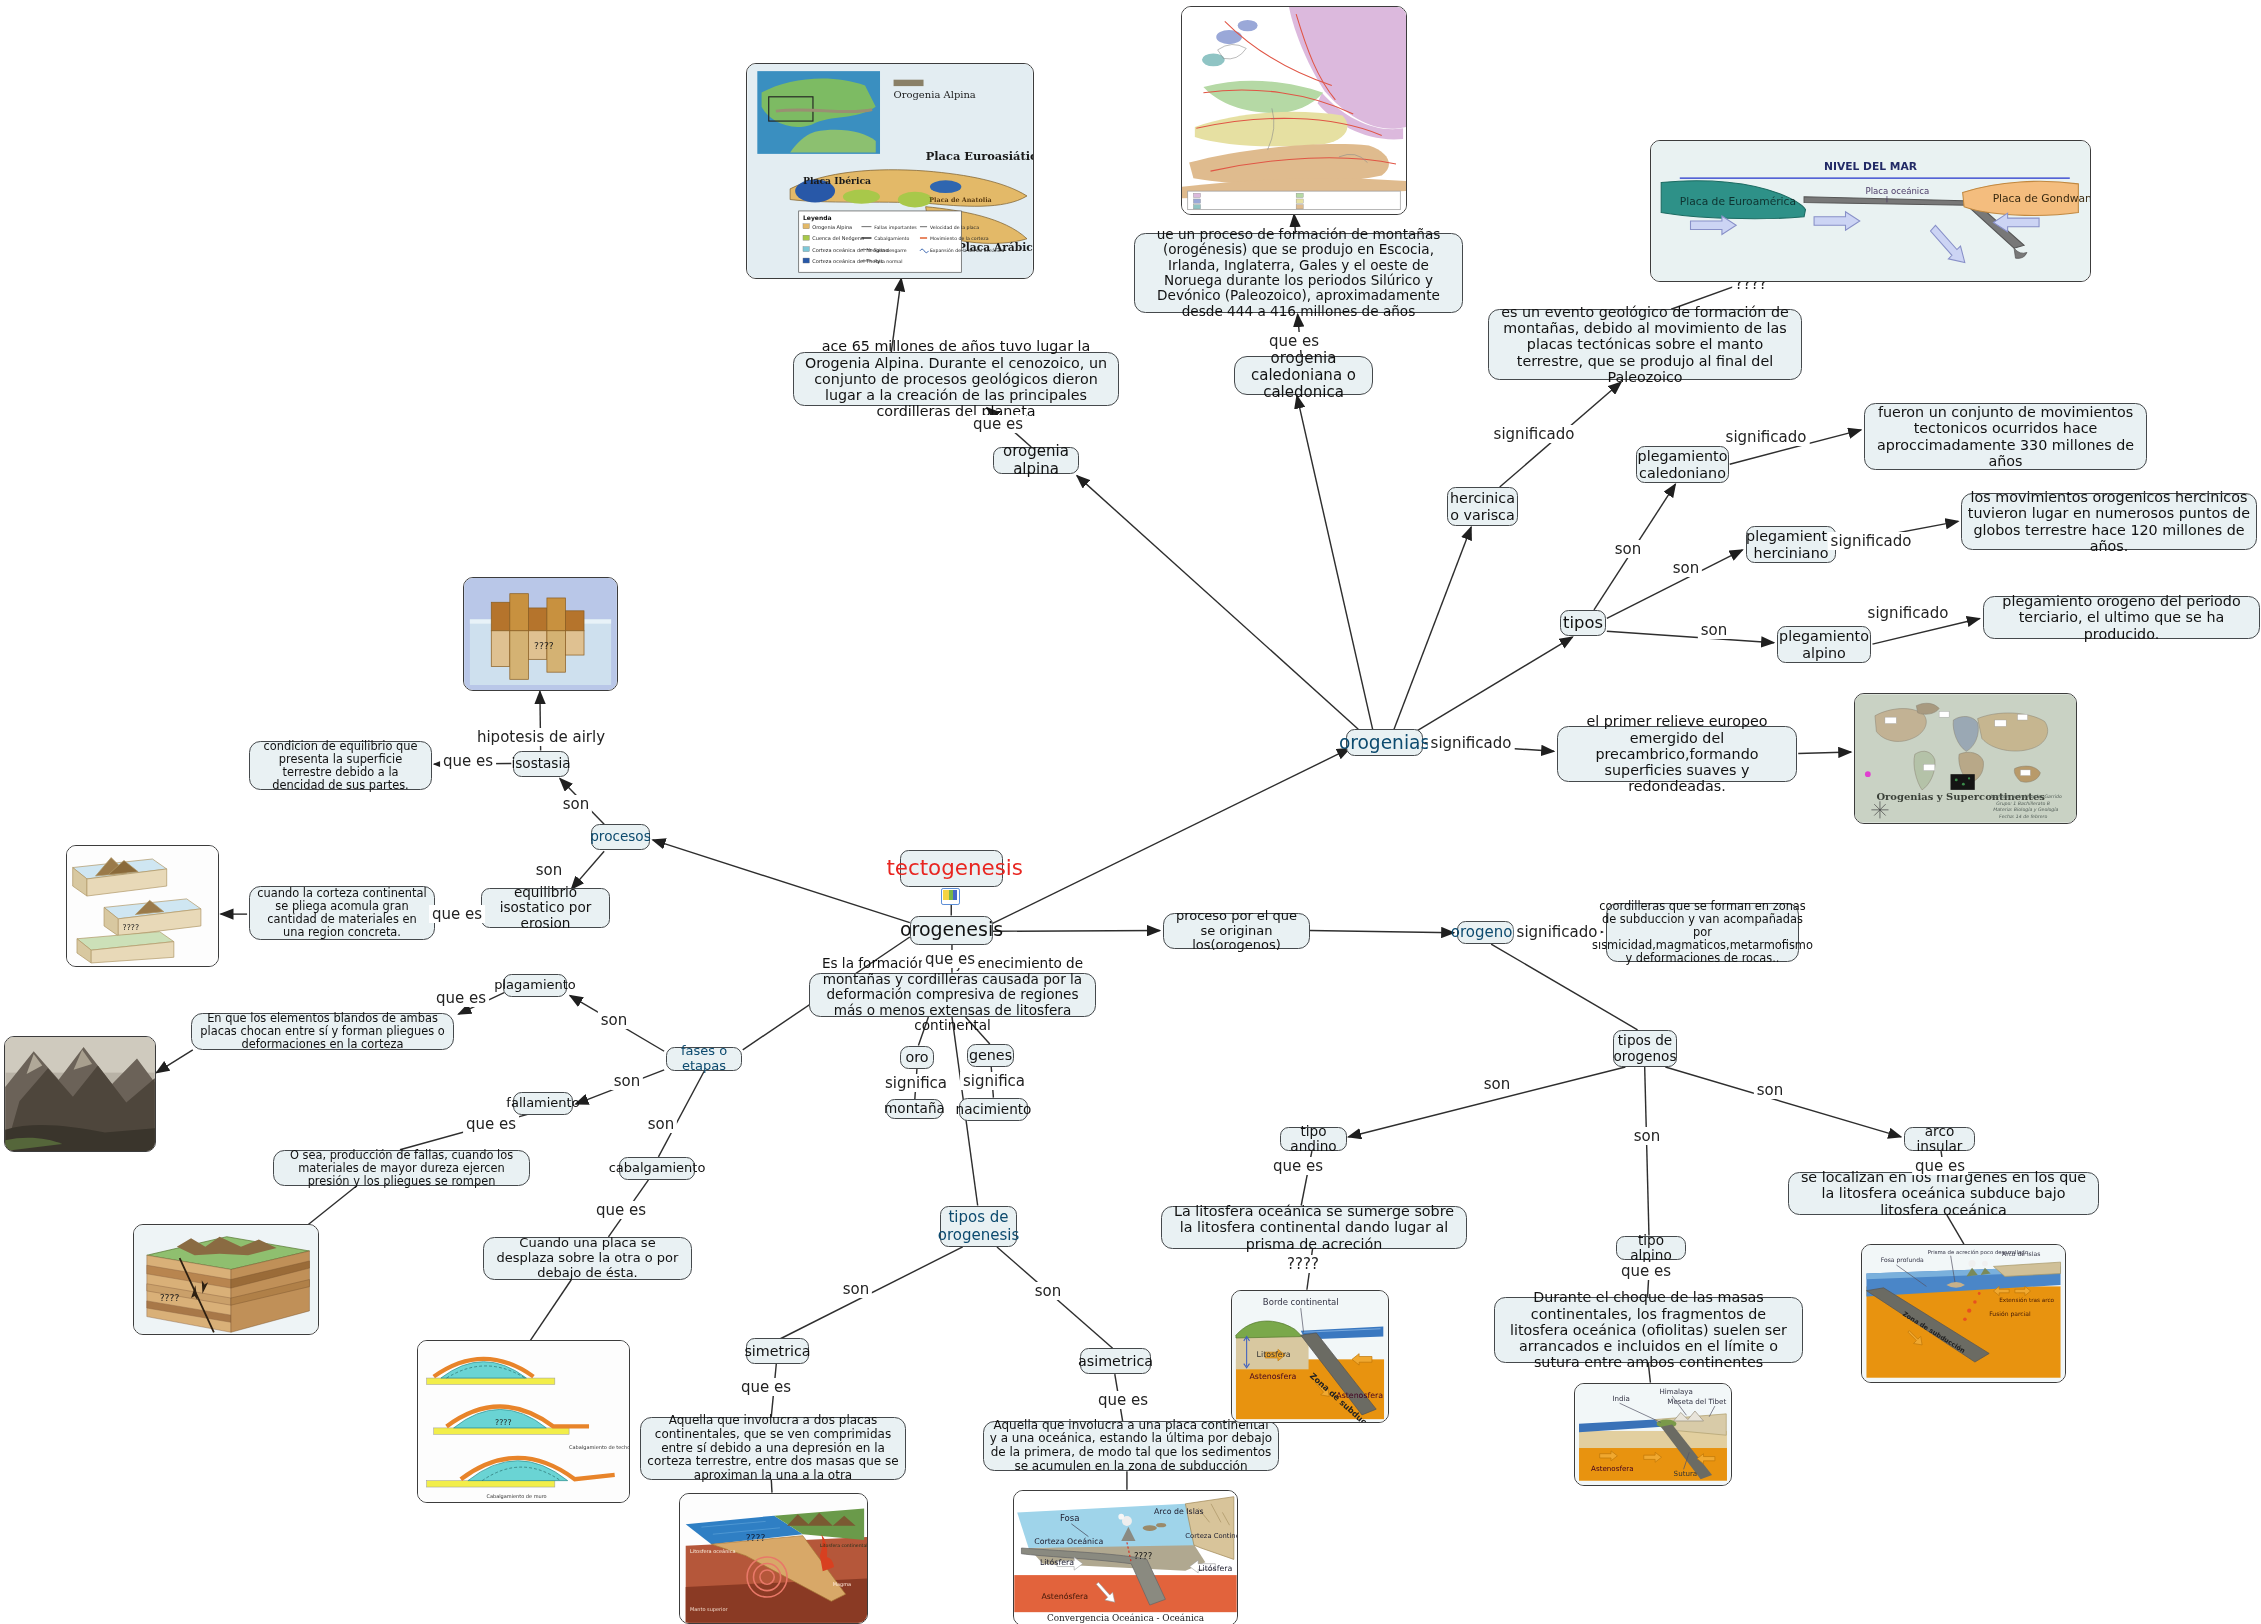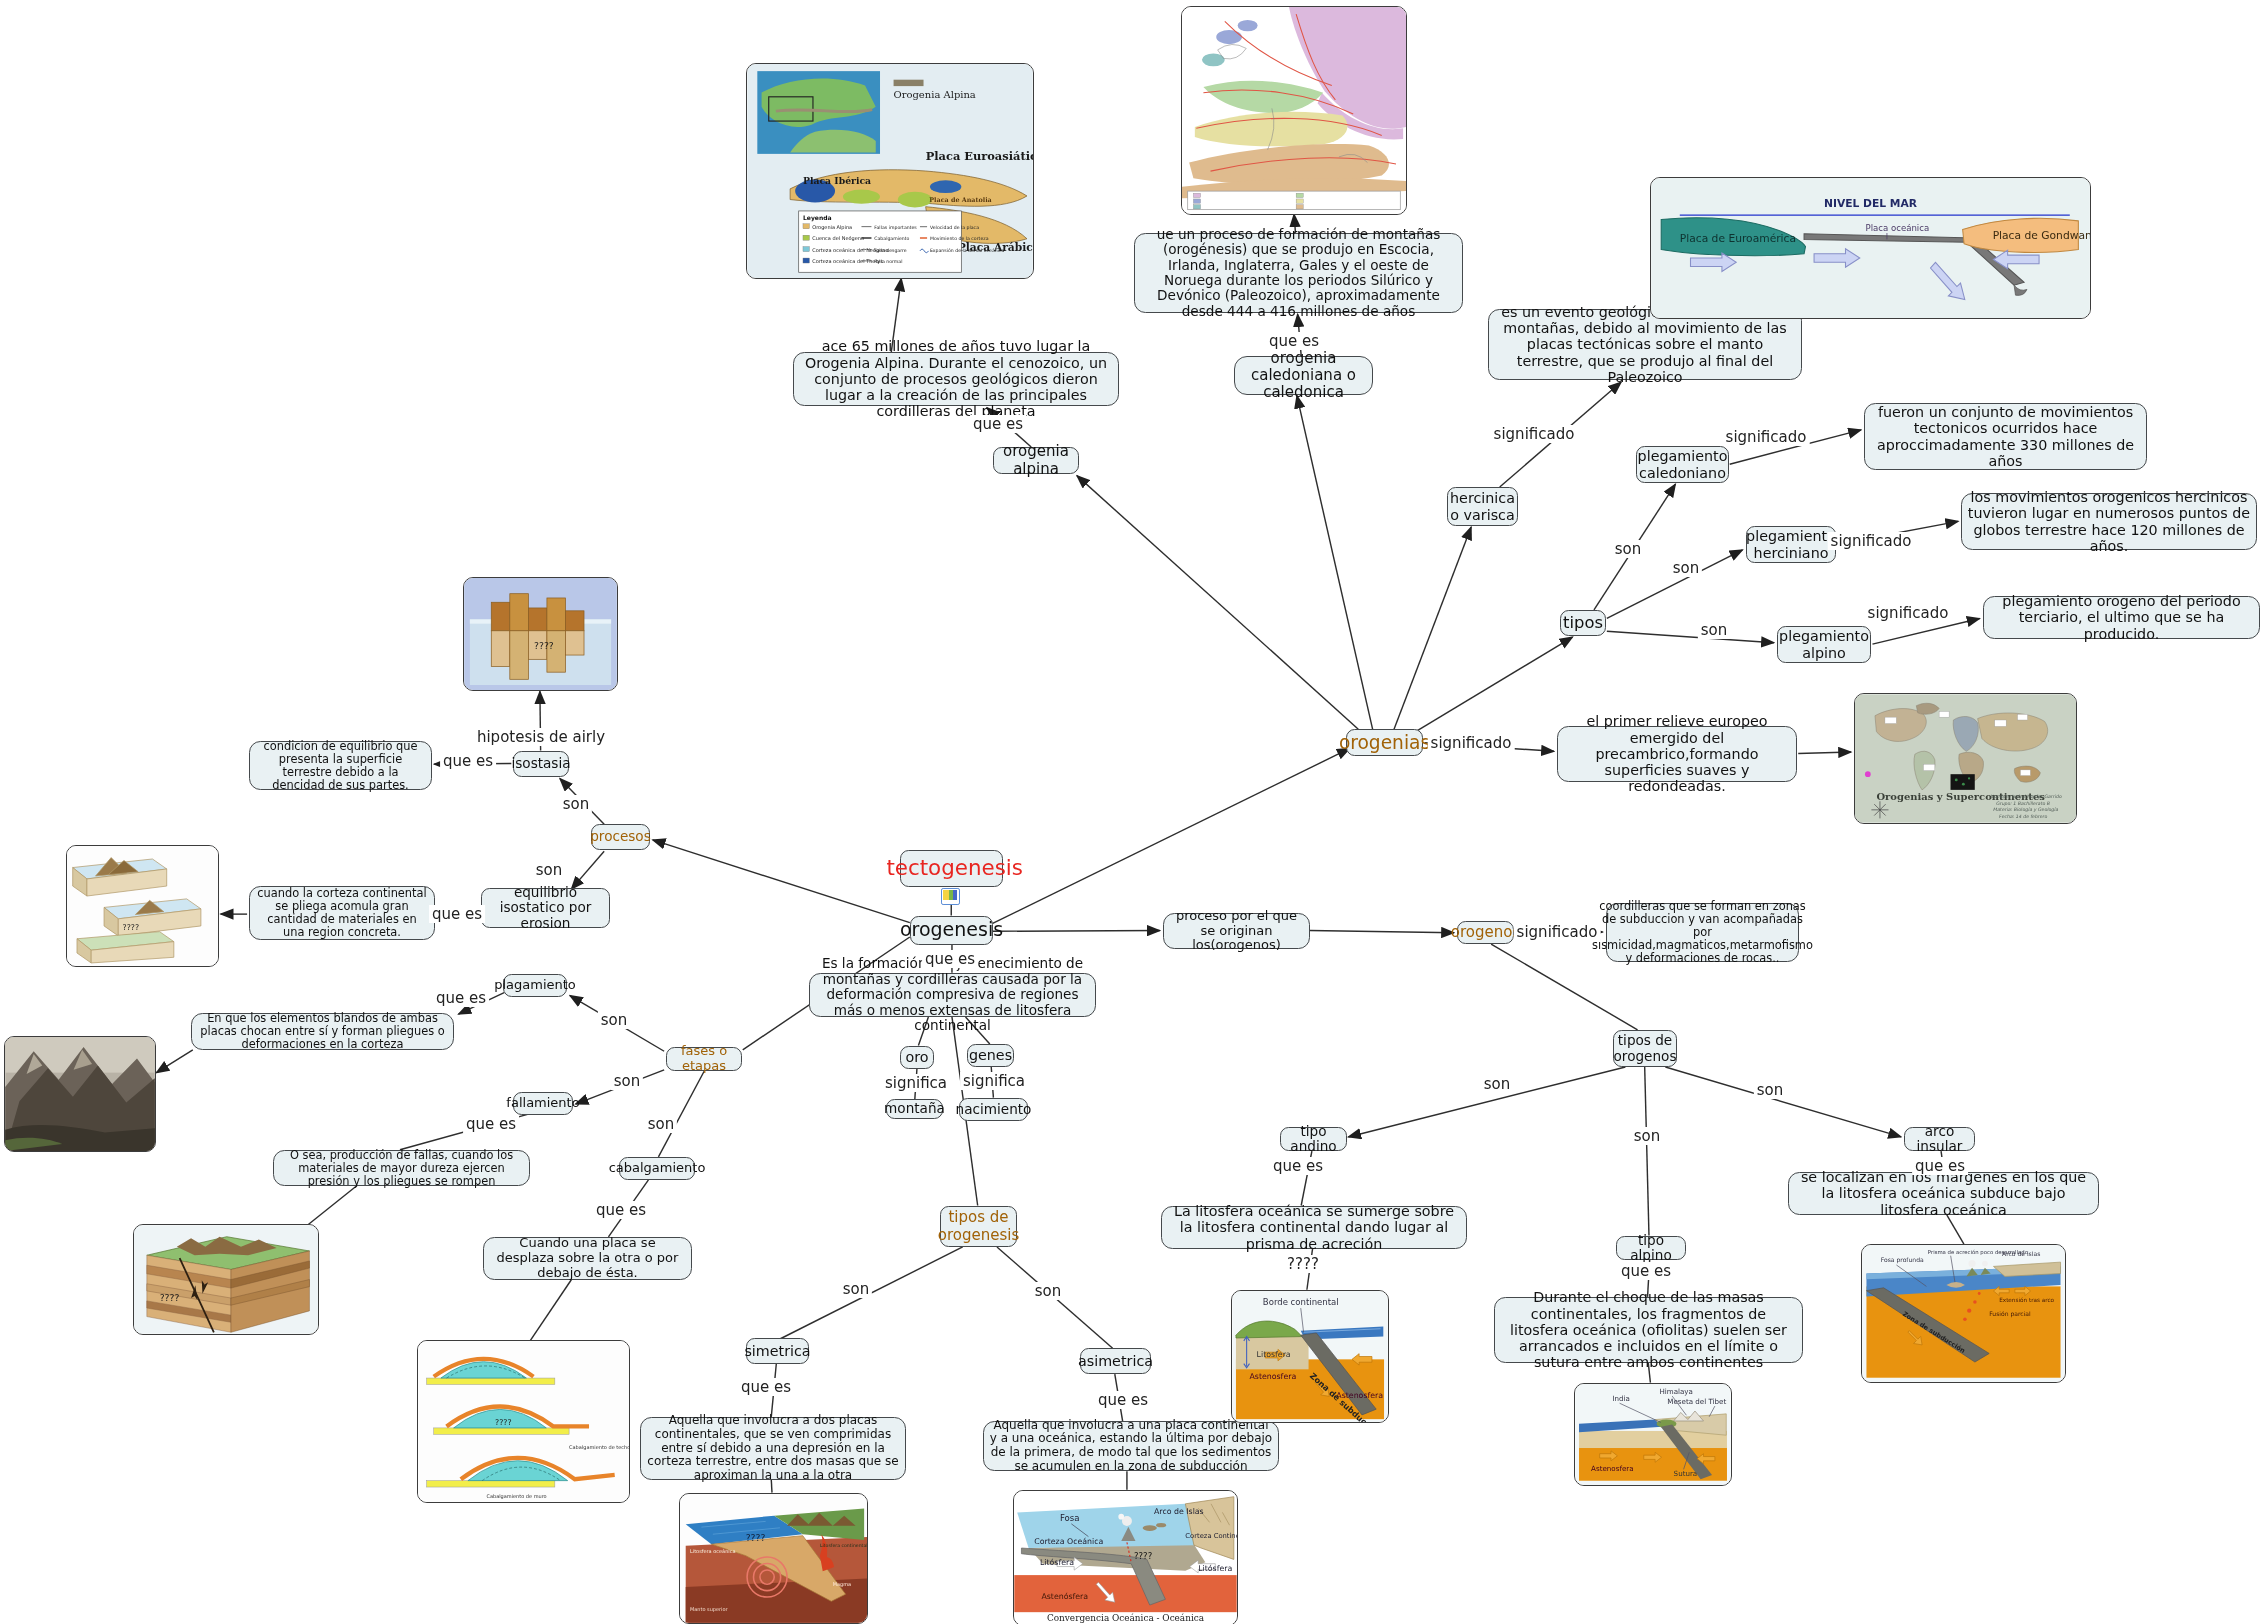--- a/index.html
+++ b/index.html
@@ -11,21 +11,21 @@
         color:#111;line-height:1.14;padding:1.4px 5.7px;box-sizing:border-box;}
   .box{border-radius:11.4px;}
   .lbl{position:absolute;z-index:2;transform:translate(-50%,-50%);font-size:15px;color:#222;
        white-space:nowrap;background:#ffffff;padding:0 2.9px;}
   .img{position:absolute;z-index:2;background:#fdfefe;border:1.4px solid #3c3c3c;border-radius:10px;overflow:hidden;}
   .img svg{display:block;}
   .res-icon{position:absolute;z-index:3;width:18.6px;height:17px;background:#fff;
         border:1.4px solid #5b8dd6;border-radius:2.1px;box-sizing:border-box;}
   .res-icon .ri{margin:1.4px;height:10px;
         background:linear-gradient(90deg,#f5d442 0 40%,#7ab648 40% 70%,#4668c8 70% 100%);}
-  .mag{color:#a16207;}
+  .mag{color:#0c4a6e;}
   .red{color:#e82621;}
 </style>
 </head>
 <body>
 
 <div id="canvas">
 
 <svg id="edges" width="2261" height="1624" viewBox="0 0 3166 2274">
   <defs>
     <marker id="arr" markerWidth="10" markerHeight="8" refX="9" refY="4" orient="auto">
@@ -264,21 +264,21 @@
   <rect x="8" y="258" width="298" height="26" fill="#ffffff" stroke="#999" stroke-width="1"></rect>
   <rect x="16" y="261" width="10" height="6" fill="#dcb9dd" stroke="#888" stroke-width=".5"></rect>
   <rect x="16" y="269" width="10" height="6" fill="#9aa8d8" stroke="#888" stroke-width=".5"></rect>
   <rect x="16" y="277" width="10" height="6" fill="#8fc4c4" stroke="#888" stroke-width=".5"></rect>
   <rect x="160" y="261" width="10" height="6" fill="#b5d9a5" stroke="#888" stroke-width=".5"></rect>
   <rect x="160" y="269" width="10" height="6" fill="#e6e0a2" stroke="#888" stroke-width=".5"></rect>
   <rect x="160" y="277" width="10" height="6" fill="#dfbb8e" stroke="#888" stroke-width=".5"></rect>
 </svg>
 </div>
 
-<div class="img" style="left:1650px;top:140px;width:439px;height:140px;margin-top:37px;">
+<div class="img" style="left:1650px;top:140px;width:439px;height:140px;">
 <svg width="439" height="140" viewBox="0 0 614 196">
   <rect width="614" height="196" fill="#e9f2f2"></rect>
   <text x="307" y="40" font-size="15" font-weight="bold" fill="#222a66" text-anchor="middle">NIVEL DEL MAR</text>
   <line x1="40" y1="52" x2="586" y2="52" stroke="#2233cc" stroke-width="2"></line>
   <path d="M14,58 C80,52 140,58 180,74 C200,82 212,90 216,96 L214,106 C150,112 60,108 14,100 z" fill="#2e9188" stroke="#1c6b62" stroke-width="1.5"></path>
   <text x="40" y="90" font-size="15" fill="#0e3330">Placa de Euroamérica</text>
   <path d="M214,86 L442,90 L508,150 L522,146 L452,84 L214,78 z" fill="#787878" stroke="#565656" stroke-width="1.5"></path>
   <path d="M508,150 q8,10 18,6 q-4,10 -16,8 z" fill="#787878" stroke="#565656" stroke-width="1"></path>
   <text x="300" y="74" font-size="12" fill="#4a3a66">Placa oceánica</text>
   <line x1="330" y1="77" x2="330" y2="86" stroke="#4a3a66" stroke-width="1"></line>

